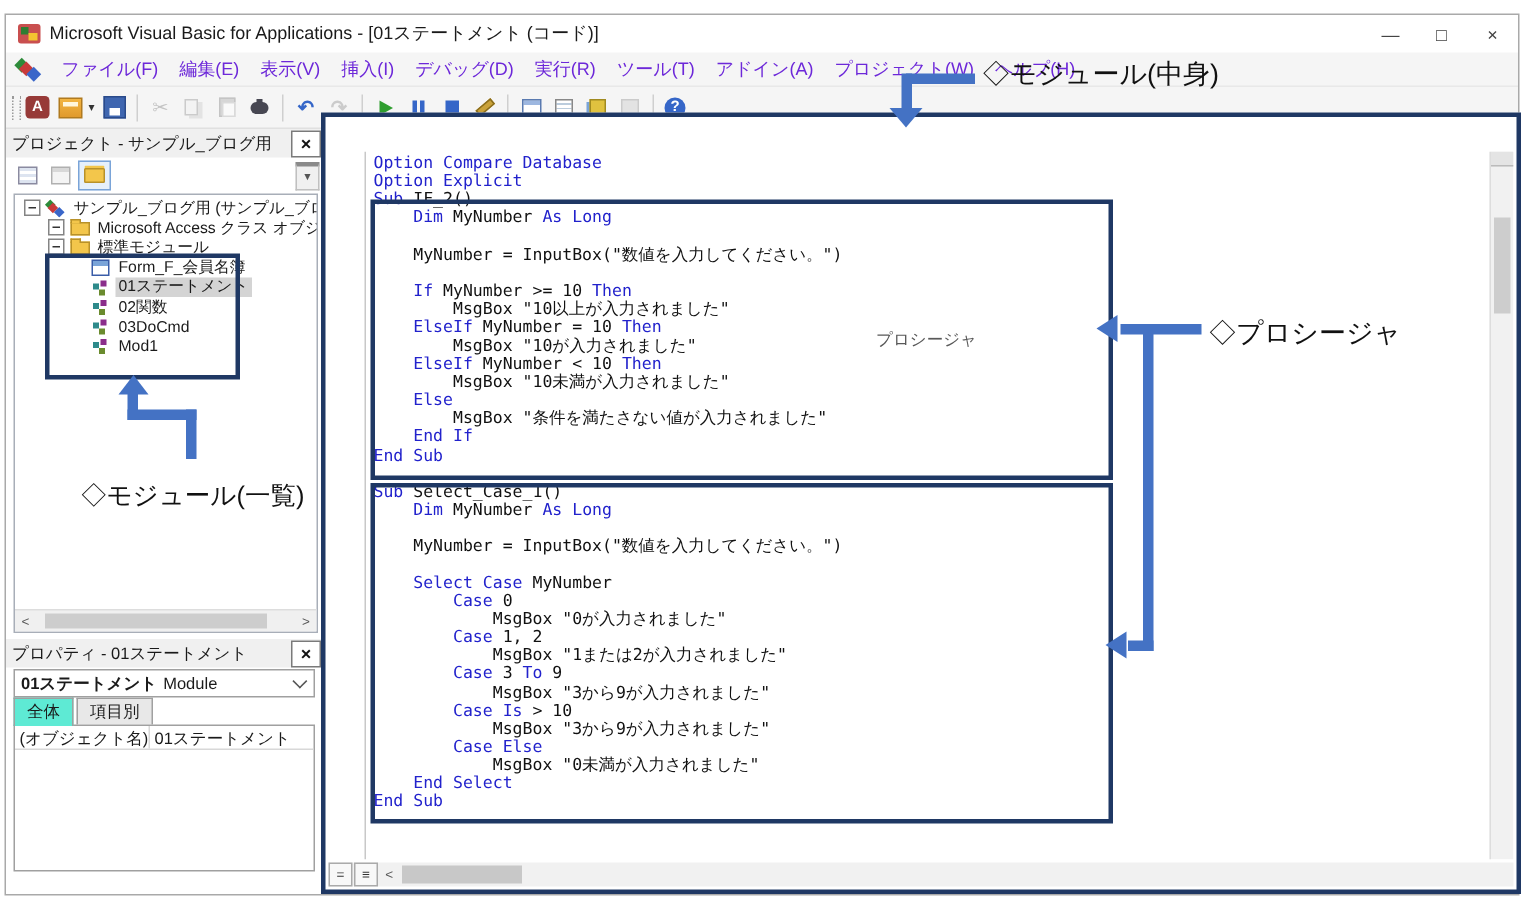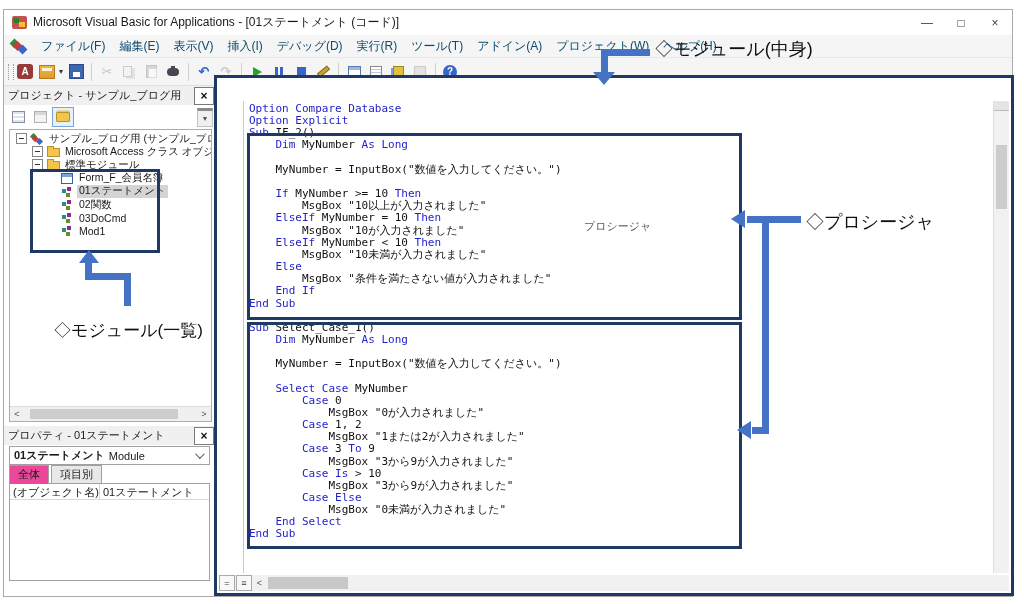--- a/index.html
+++ b/index.html
@@ -12,21 +12,21 @@
   .app-icon{width:15px;height:13px;margin-left:8px;margin-right:6px;position:relative;background:#c94f4f;border-radius:2px;}
   .app-icon::before{content:"";position:absolute;left:2px;top:2px;width:5px;height:5px;background:#2e7d32;}
   .app-icon::after{content:"";position:absolute;right:2px;bottom:2px;width:6px;height:5px;background:#f4c430;}
   .title-text{font-size:12px;color:#1a1a1a;}
   .win-controls{position:absolute;right:0;top:0;height:25px;display:flex;}
   .win-btn{width:34px;height:25px;display:flex;align-items:center;justify-content:center;font-size:12px;color:#444;}
   .menubar{position:absolute;left:0;top:25px;width:100%;height:22px;background:#f5f5f5;display:flex;align-items:center;border-bottom:1px solid #e8e8e8;}
   .vba-logo{width:16px;height:14px;margin:0 8px 0 6px;position:relative;}
   .vba-logo::before{content:"";position:absolute;left:1px;top:1px;width:7px;height:7px;background:#2e8b3a;transform:rotate(45deg);}
   .vba-logo::after{content:"";position:absolute;right:0;bottom:0;width:7px;height:7px;background:#3a66c9;transform:rotate(45deg);box-shadow:-6px 1px 0 #c93a3a;}
-  .menu-item{font-size:12px;padding:2px 7px;color:#0c4a6e;white-space:nowrap;}
+  .menu-item{font-size:12px;padding:2px 7px;color:#6d28d9;white-space:nowrap;}
   .mdi-controls{position:absolute;right:6px;top:25px;height:20px;display:flex;align-items:center;gap:10px;}
   .mdi-glyph{font-size:11px;color:#333;}
   .mdi-box{width:7px;height:7px;border:1.5px solid #333;}
 
   
   .toolbar{position:absolute;left:0;top:48px;width:100%;height:27px;background:#f5f5f5;display:flex;align-items:center;border-bottom:1px solid #e0e0e0;}
   .grip{width:4px;height:16px;margin-left:4px;border-left:1px dotted #9a9a9a;border-right:1px dotted #9a9a9a;}
   .tsep{width:1px;height:18px;background:#cfcfcf;margin:0 4px;}
   .ticon{width:20px;height:20px;display:inline-flex;align-items:center;justify-content:center;margin:0 1px;position:relative;font-size:12px;}
   .ticon.dis{opacity:.45;filter:grayscale(1);}
@@ -84,21 +84,21 @@
   .hs-arrow{width:14px;text-align:center;font-size:9px;color:#555;}
   .hs-thumb{height:10px;background:#cdcdcd;width:148px;margin-left:6px;}
 
   .props-panel{position:absolute;left:0;top:416px;width:212px;height:170px;background:#fff;}
   .props-inner{position:absolute;left:5px;top:20px;width:201px;height:146px;}
   .props-dropdown{height:17px;border:1px solid #a0a0a0;background:#fff;display:flex;align-items:center;font-size:11px;padding:0 4px;position:relative;}
   .props-dropdown b{margin-right:4px;}
   .chev{width:6px;height:6px;border-right:1.4px solid #555;border-bottom:1.4px solid #555;transform:rotate(45deg) translateY(-2px);position:absolute;right:7px;top:5px;}
   .props-tabs{height:17px;display:flex;align-items:flex-end;margin-top:2px;font-size:11px;}
   .ptab{padding:1px 8px 2px;border:1px solid #a0a0a0;border-bottom:none;background:#e8e8e8;margin-right:2px;}
-  .ptab.active{background:#ec4899;position:relative;z-index:2;}
+  .ptab.active{background:#5eead4;position:relative;z-index:2;}
   .props-grid{border:1px solid #a0a0a0;background:#fff;height:96px;margin-top:-1px;position:relative;z-index:1;}
   .pg-row{display:flex;height:15px;font-size:11px;border-bottom:1px solid #d8d8d8;}
   .pg-name{width:83px;border-right:1px solid #d8d8d8;padding:1px 3px;white-space:nowrap;overflow:hidden;}
   .pg-val{flex:1;padding:1px 3px;white-space:nowrap;overflow:hidden;}
 
   
   .codewin{position:absolute;left:214px;top:75px;width:794px;height:515px;border:3px solid var(--navy);background:#fff;}
   .combo-row{position:absolute;left:2px;top:2px;right:2px;height:19px;display:flex;gap:6px;}
   .combo{border:1px solid #9a9aa0;background:#fff;font-size:11px;font-weight:bold;display:flex;align-items:center;padding:0 5px;position:relative;color:#111;}
   .combo .chev{right:6px;top:6px;}

